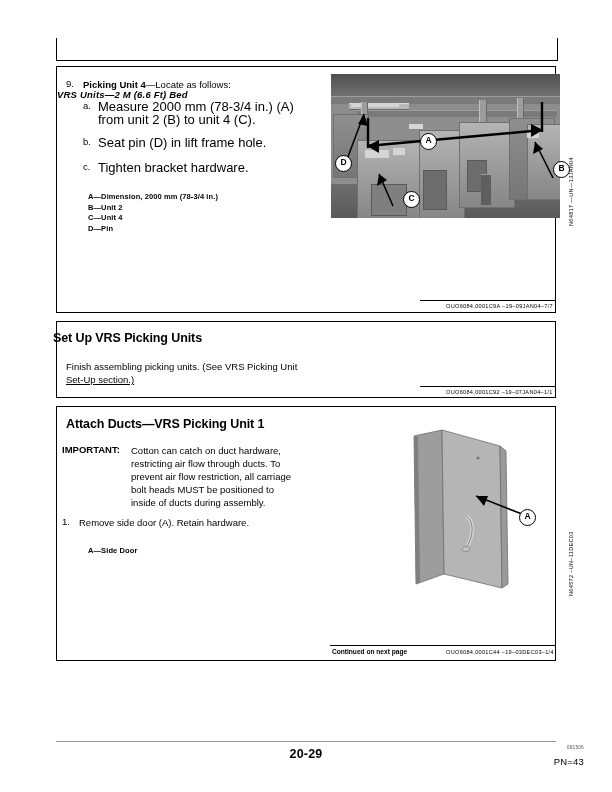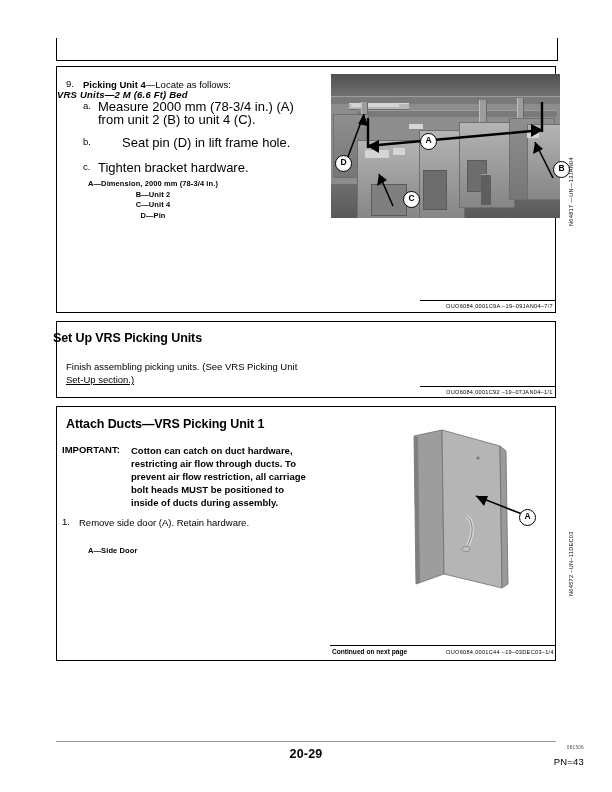--- a/index.html
+++ b/index.html
@@ -106,21 +106,21 @@
   }
 
   .important-label {
     position: absolute;
     font-size: 9.5px;
     font-weight: bold;
   }
   .important-text {
     position: absolute;
     font-size: 9.5px;
-    font-weight: bold;
+    font-weight: normal;
     line-height: 13px;
   }
 
   
   .caption-rule {
     position: absolute;
     height: 0;
     border-top: 1px solid #000;
   }
   .caption {
@@ -278,26 +278,26 @@
 
   <div class="step-num" style="left:66px; top:78px;">9.</div>
   <div class="step-body" style="left:83px; top:78px; width:230px;">
     <span class="b">Picking Unit 4</span><span>—Locate as follows:</span>
   </div>
 
   <div class="sub-label" style="left:83px; top:100px;">a.</div>
   <div class="sub-item" style="left:98px; top:100px; width:218px;">Measure 2000 mm (78-3/4 in.) (A) from unit 2 (B) to unit 4 (C).</div>
 
   <div class="sub-label" style="left:83px; top:136px;">b.</div>
-  <div class="sub-item" style="left:98px; top:136px; width:218px;margin-left:24px;">Seat pin (D) in lift frame hole.</div>
+  <div class="sub-item" style="left:98px; top:136px; width:218px;">Seat pin (D) in lift frame hole.</div>
 
   <div class="sub-label" style="left:83px; top:161px;">c.</div>
   <div class="sub-item" style="left:98px; top:161px; width:218px;">Tighten bracket hardware.</div>
 
-  <div class="legend" style="left:88px; top:179px;text-align:center;">
+  <div class="legend" style="left:88px; top:192px;">
     <div>A—Dimension, 2000 mm (78-3/4 in.)</div>
     <div>B—Unit 2</div>
     <div>C—Unit 4</div>
     <div>D—Pin</div>
   </div>
 
   <div class="photo">
     <div class="sky"></div>
     <div class="floor"></div>
 

